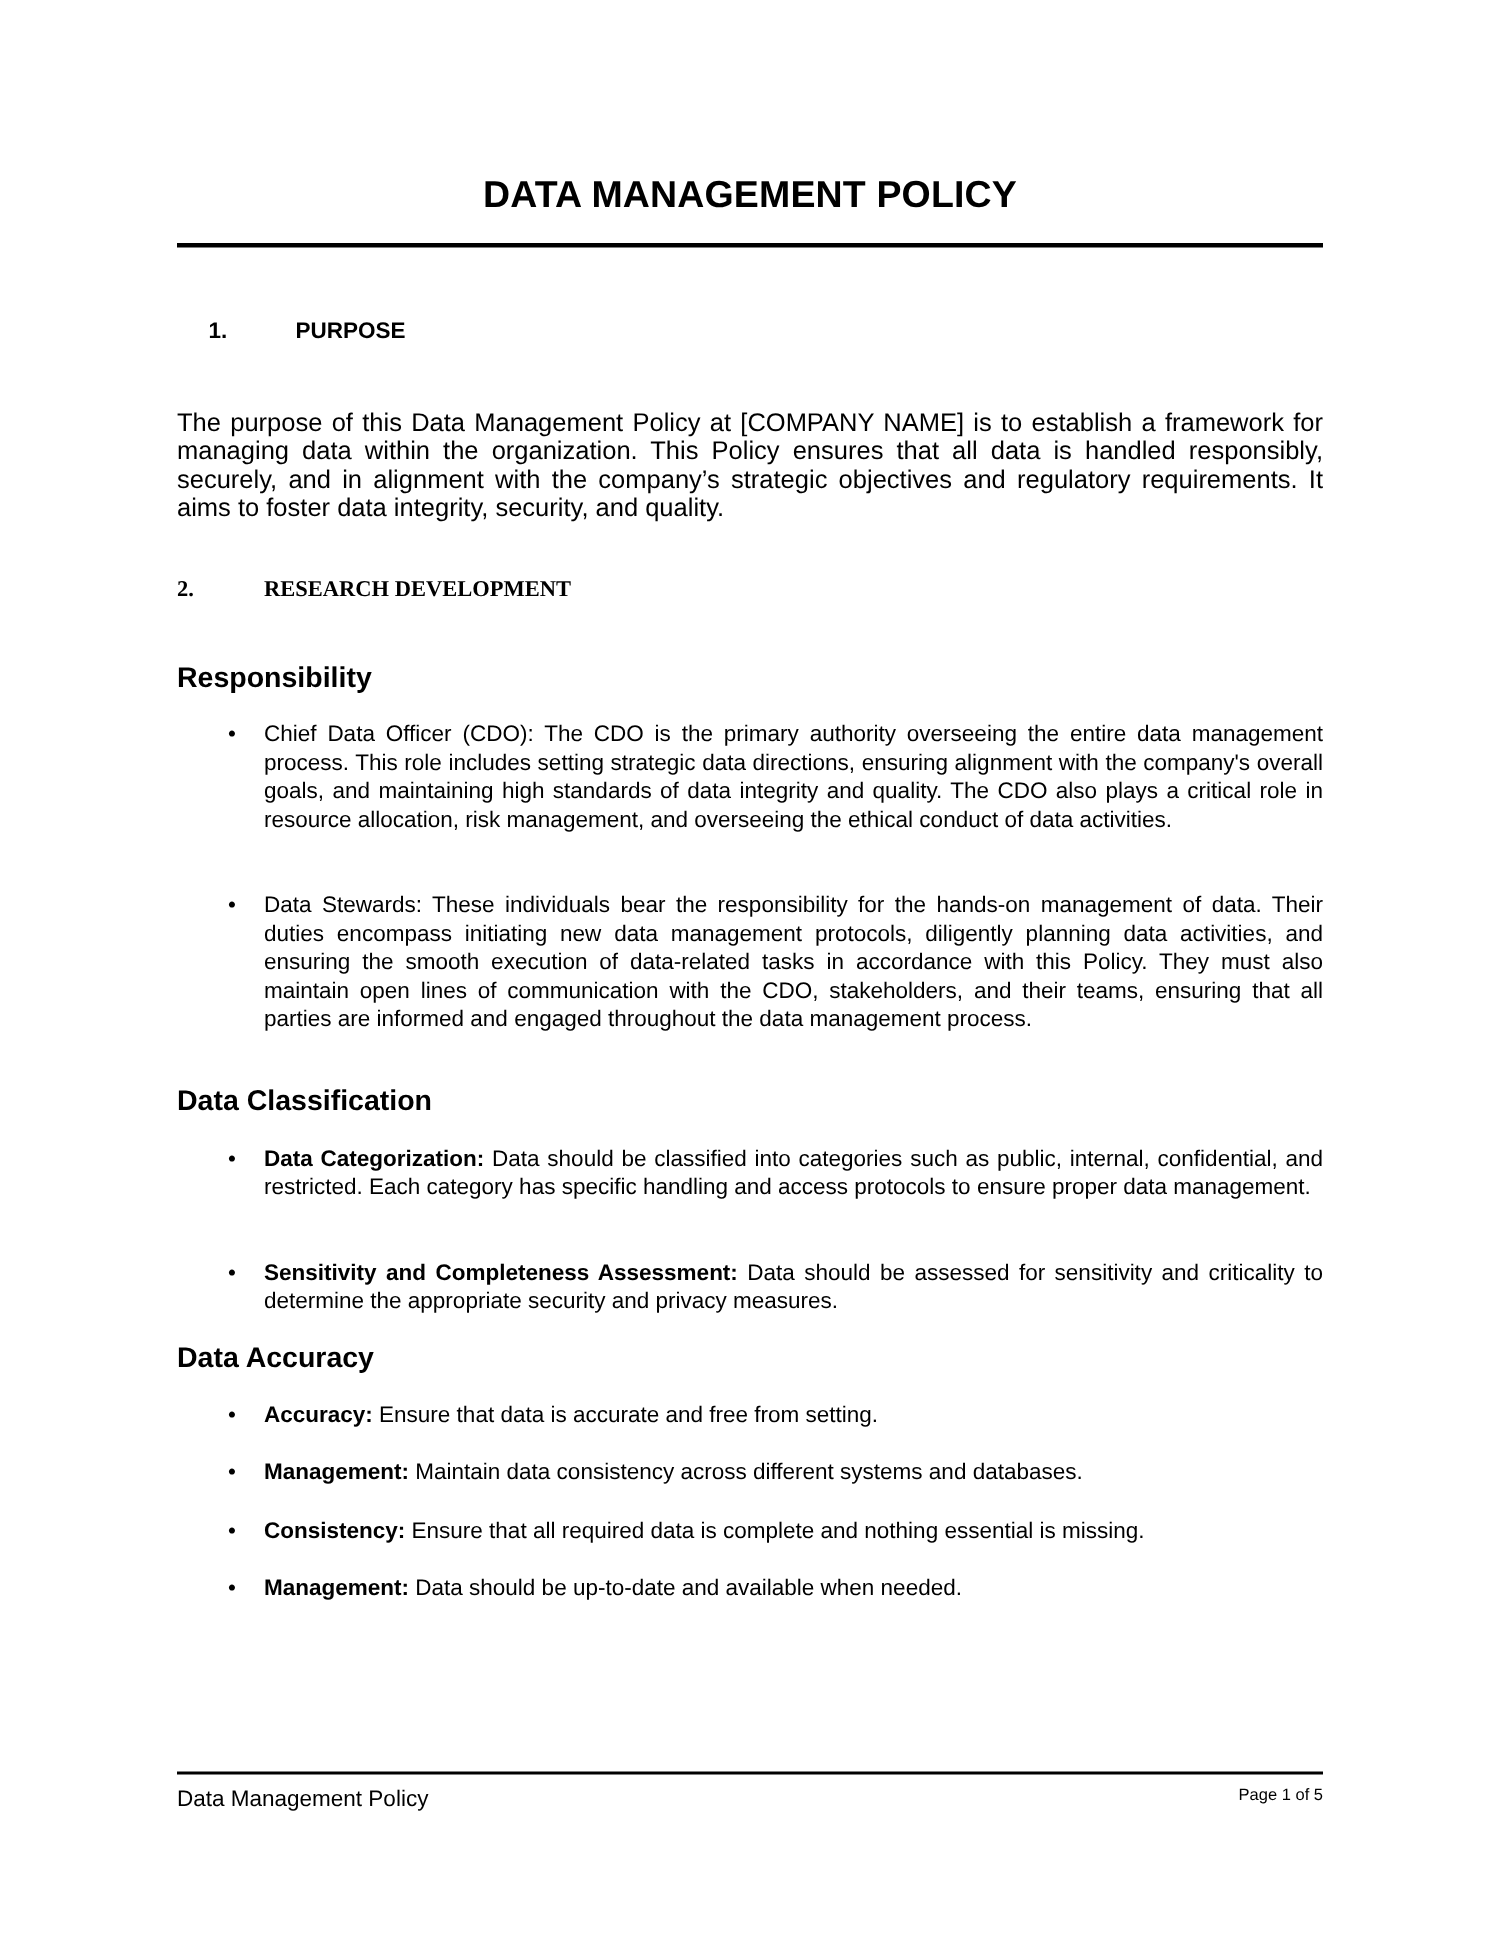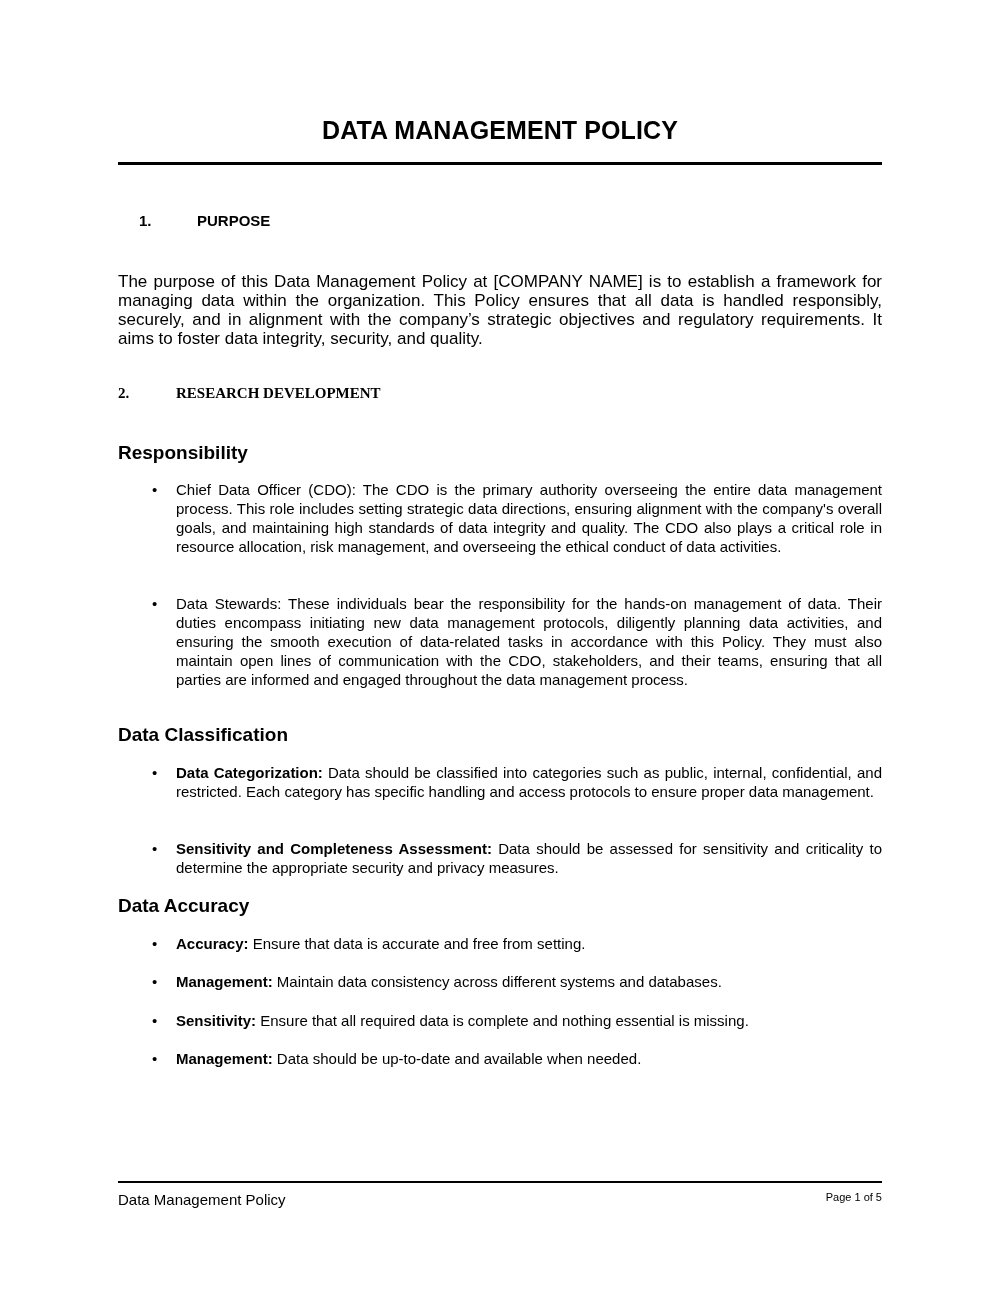--- a/index.html
+++ b/index.html
@@ -84,21 +84,21 @@
     <span class="text"><b>Accuracy:</b><span> Ensure that data is accurate and free from setting.</span></span>
   </div>
 
   <div class="bullet" style="top:972px;">
     <span class="dot">•</span>
     <span class="text"><b>Management:</b><span> Maintain data consistency across different systems and databases.</span></span>
   </div>
 
   <div class="bullet" style="top:1011px;">
     <span class="dot">•</span>
-    <span class="text"><b>Sensitivity:</b><span> Ensure that all required data is complete and nothing essential is missing.</span></span>
+    <span class="text"><b>Consistency:</b><span> Ensure that all required data is complete and nothing essential is missing.</span></span>
   </div>
 
   <div class="bullet" style="top:1049px;">
     <span class="dot">•</span>
     <span class="text"><b>Management:</b><span> Data should be up-to-date and available when needed.</span></span>
   </div>
 
   <div class="footer-rule"></div>
   <div class="footer-left">Data Management Policy</div>
   <div class="footer-right">Page 1 of 5</div>

